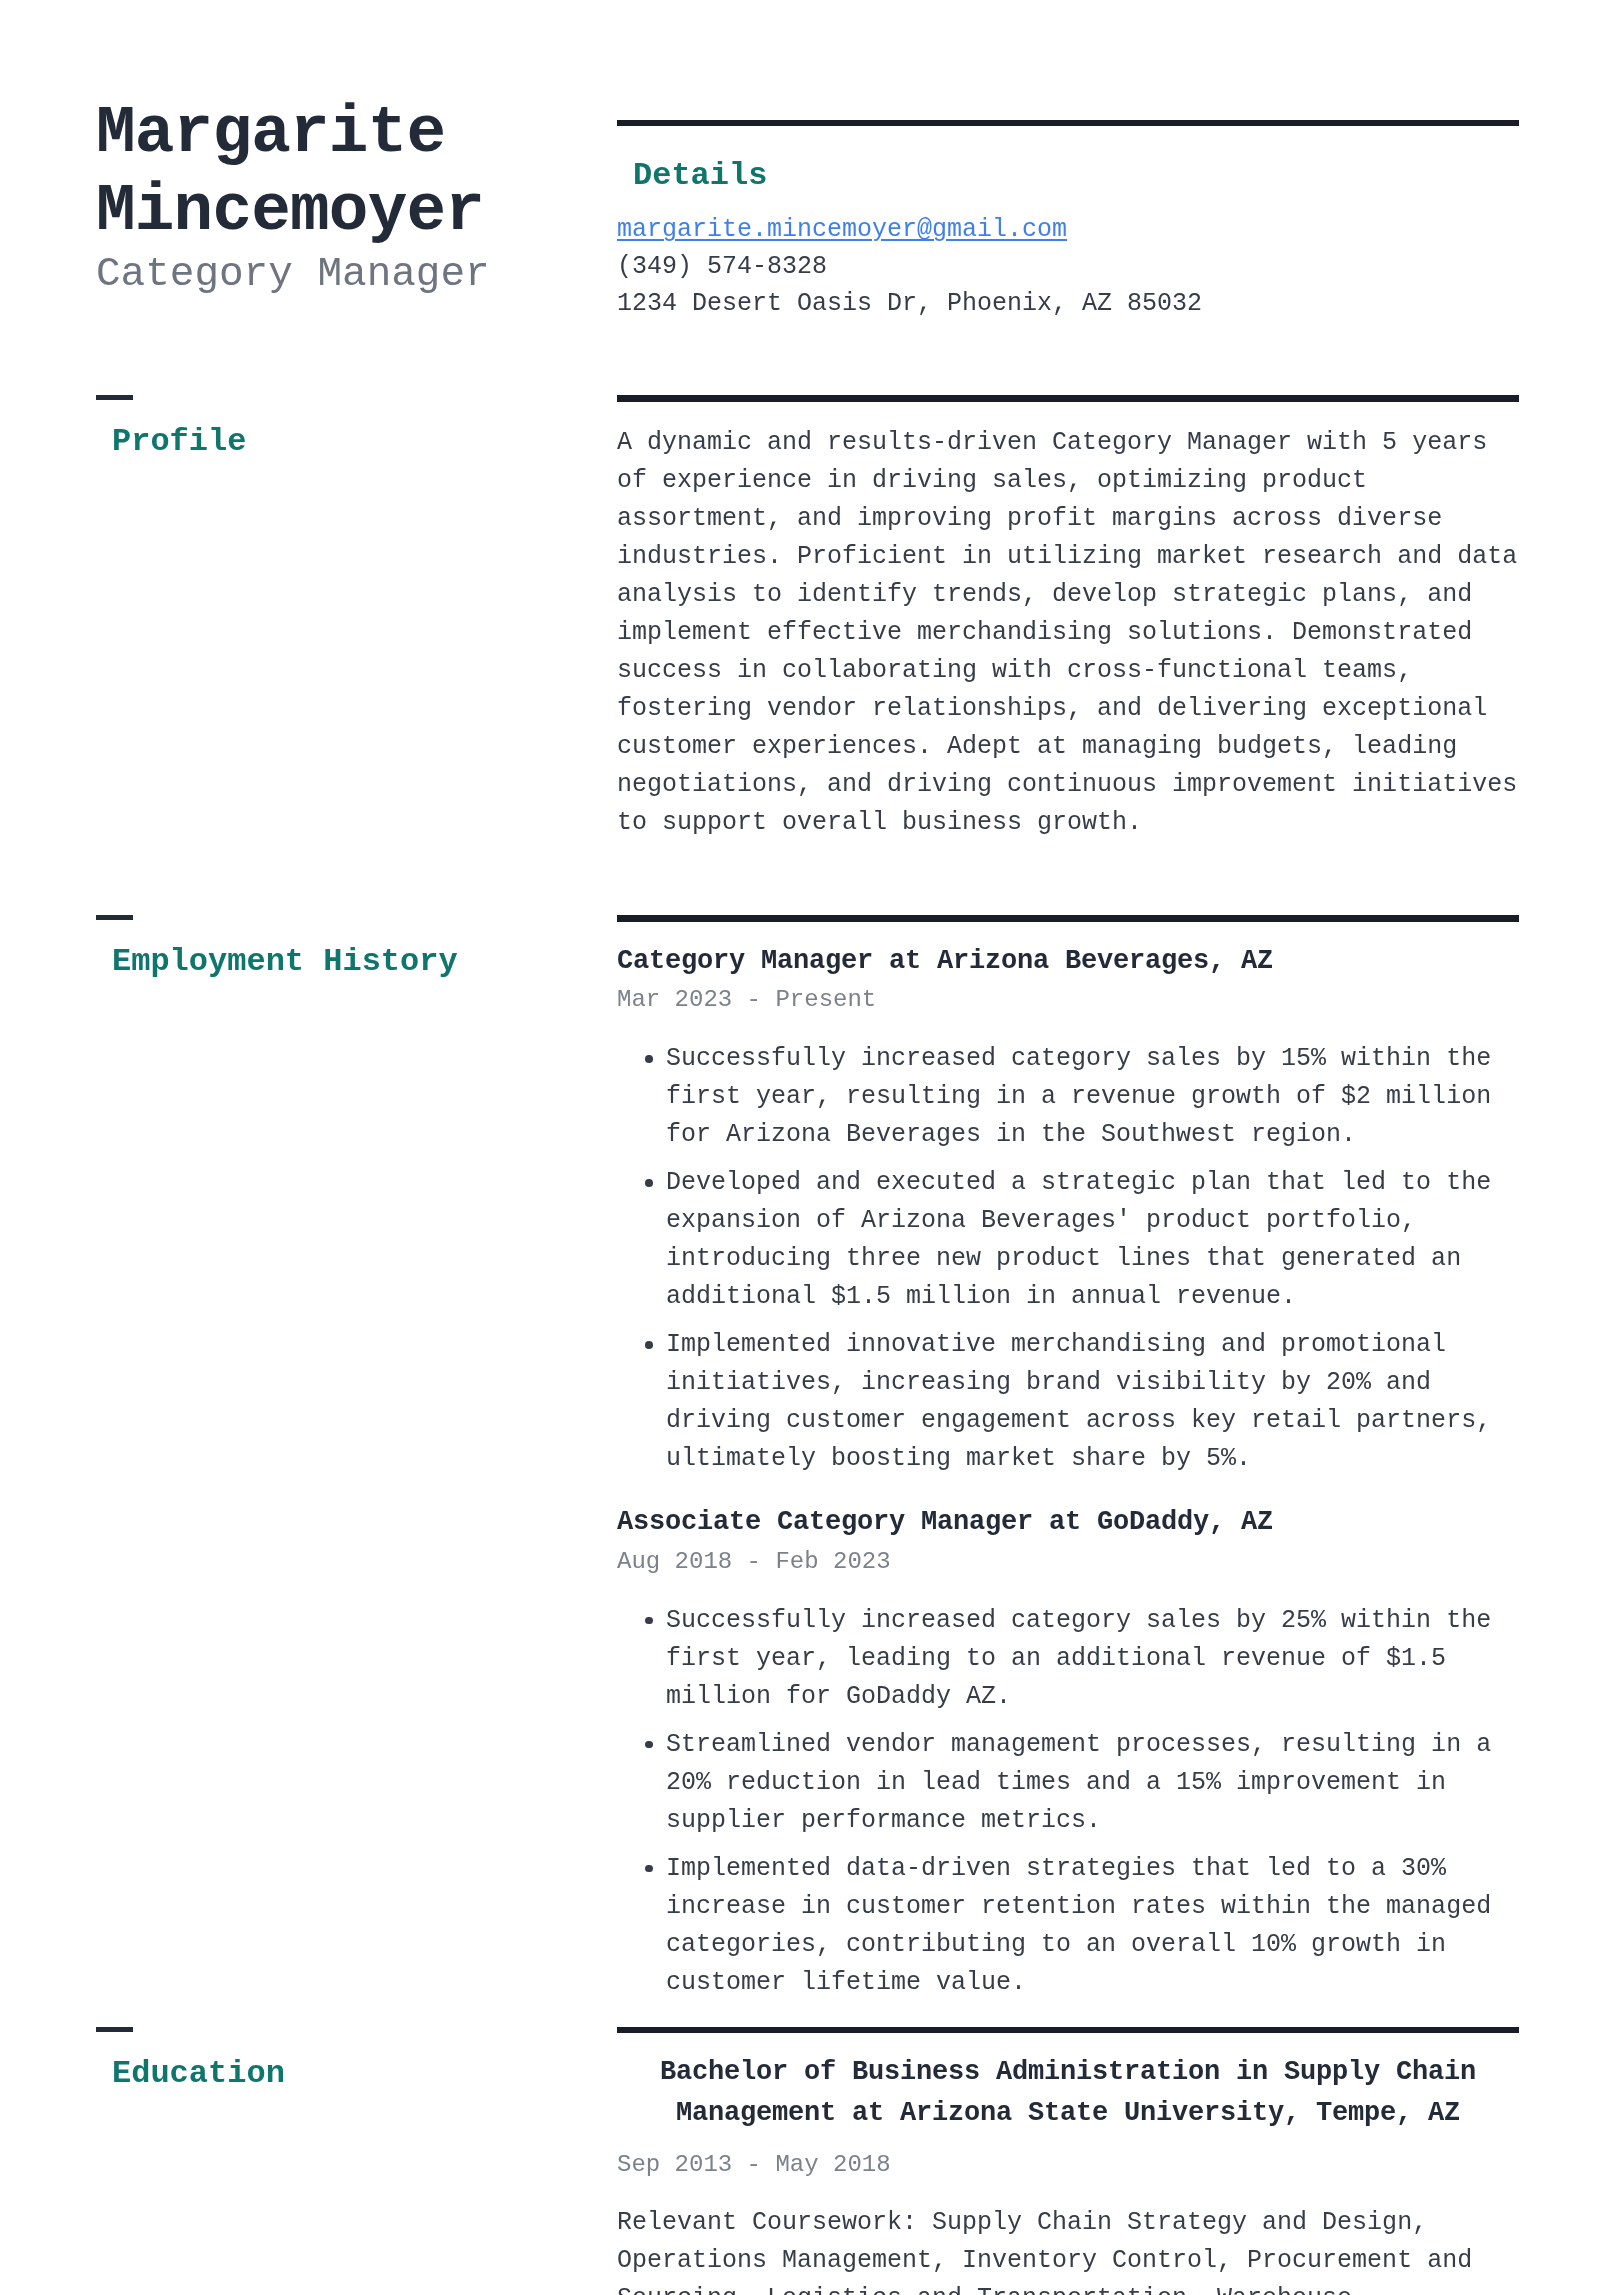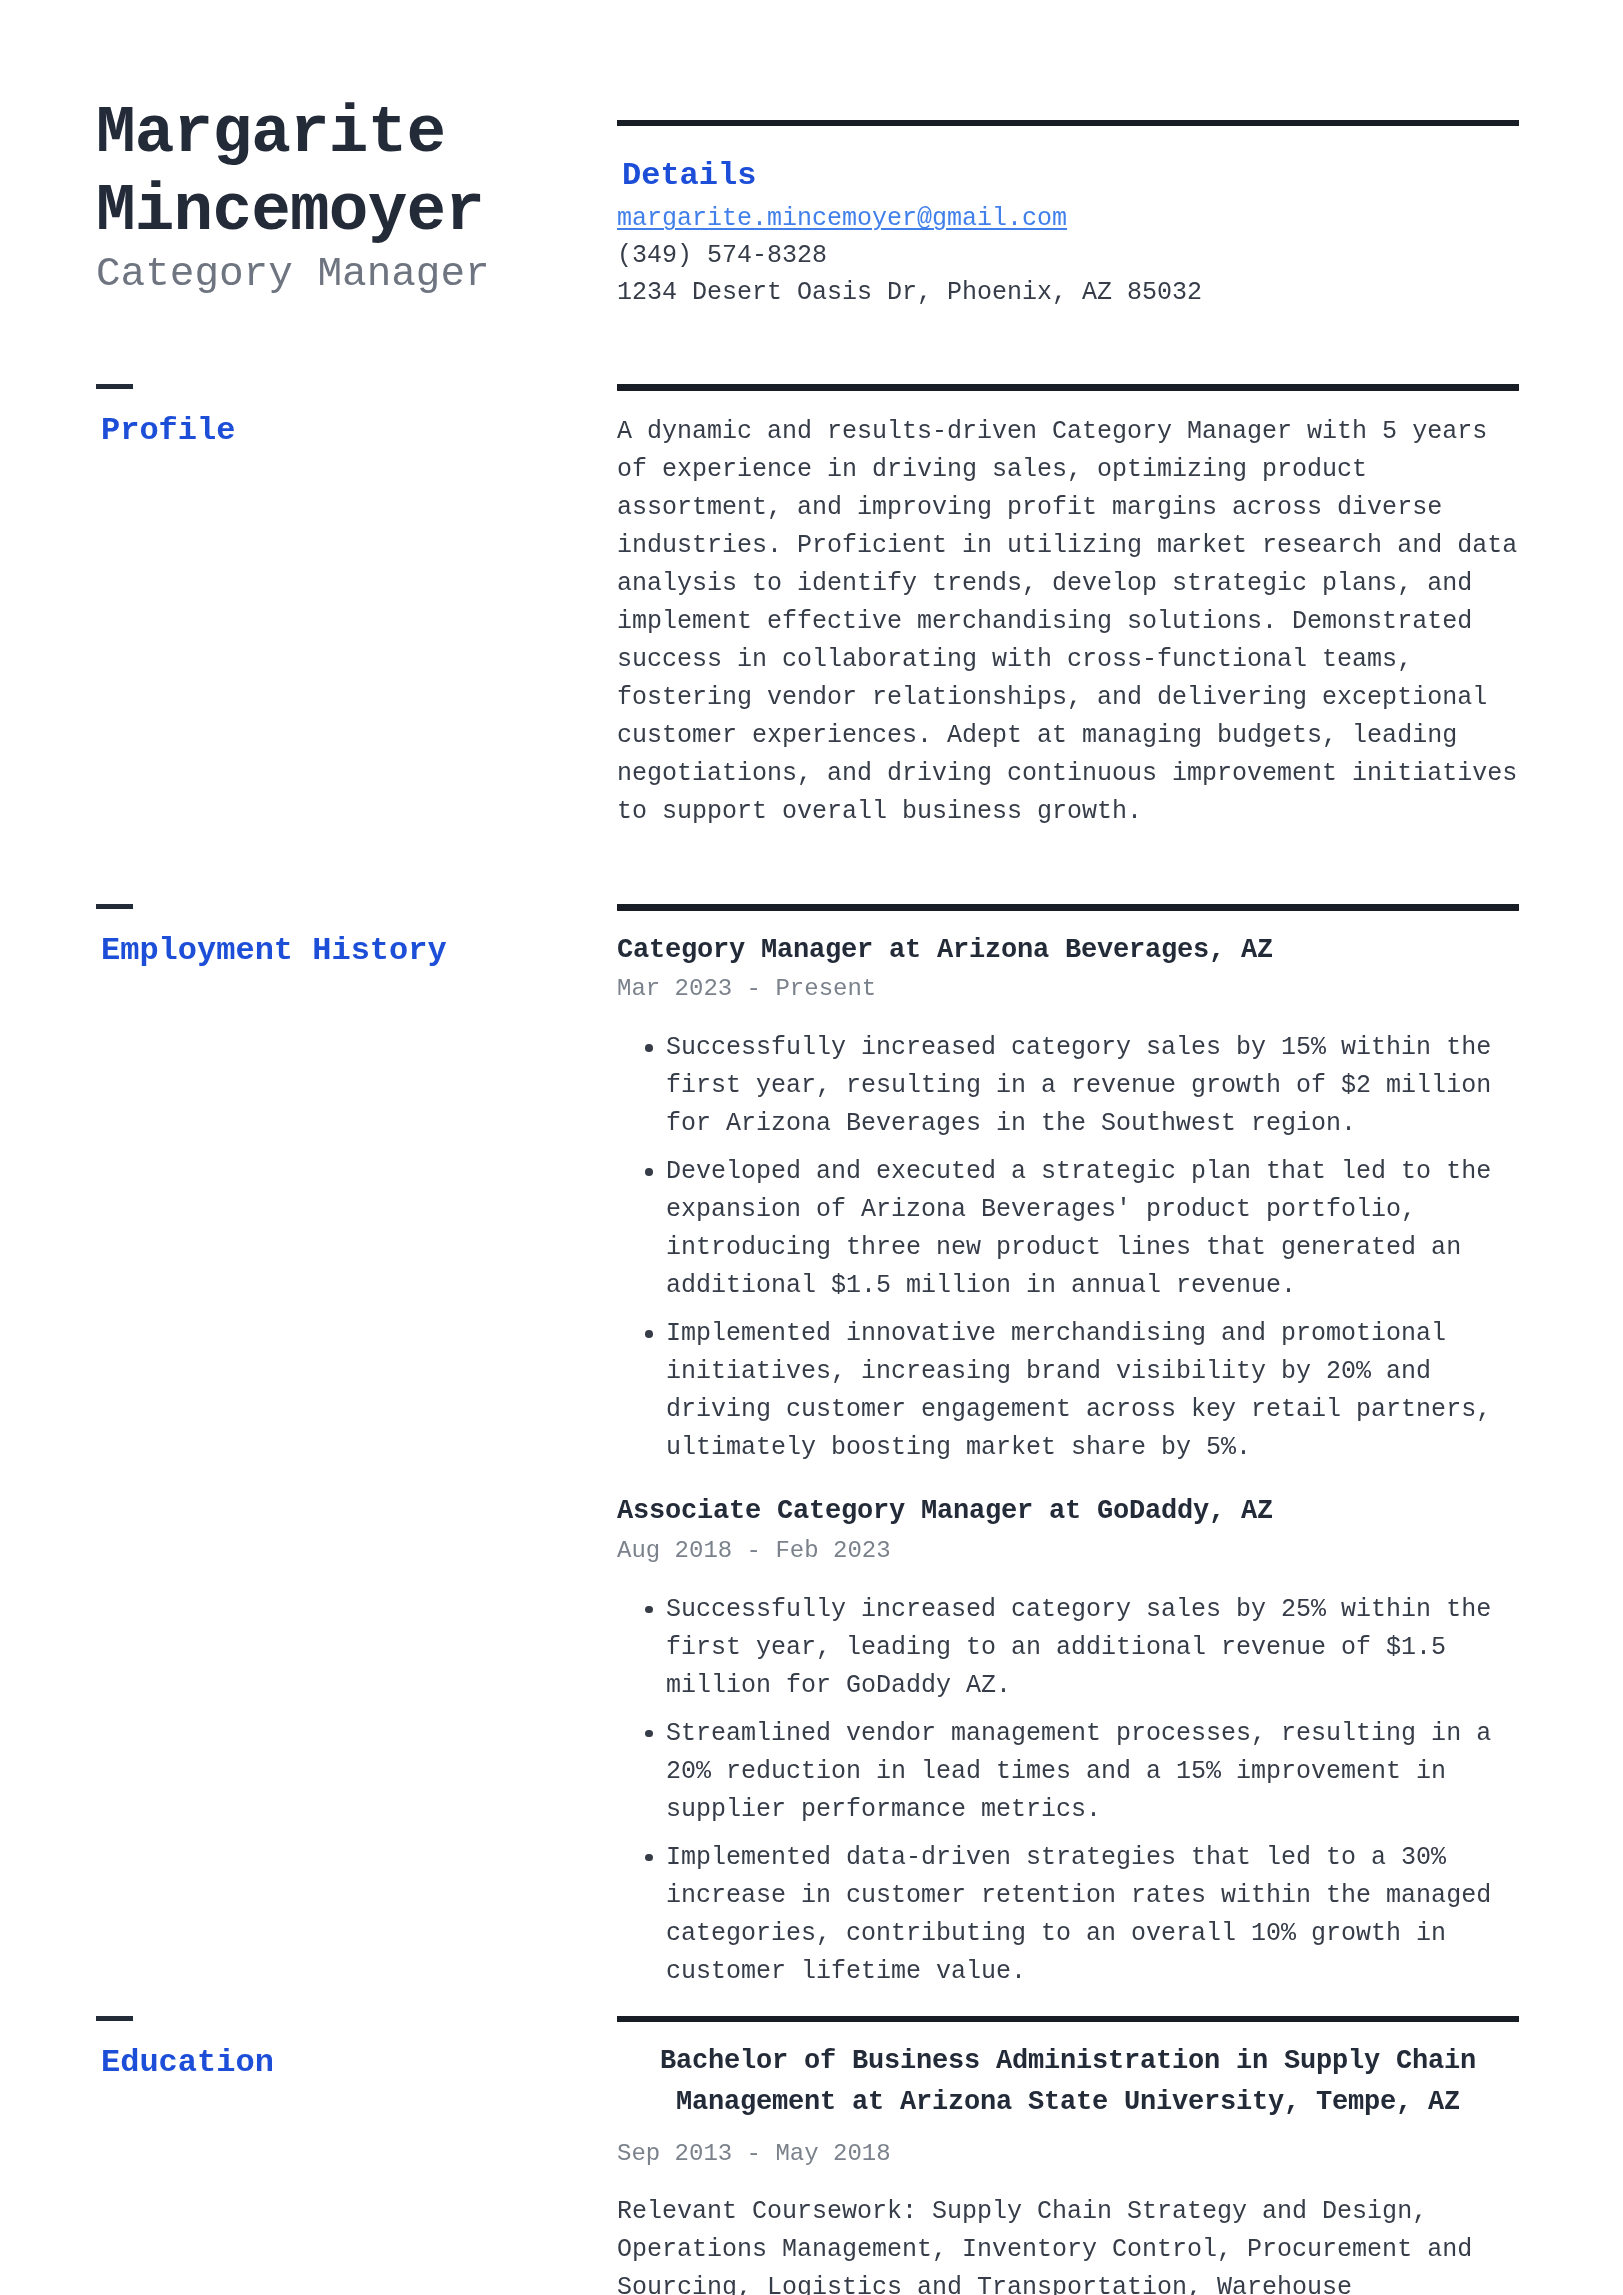--- a/index.html
+++ b/index.html
@@ -40,25 +40,25 @@
     height: 6.8px;
     background: #191d26;
   }
   .dash {
     width: 37px;
     height: 5px;
     background: #232a38;
     margin-bottom: 22px;
   }
   .sec-h {
-    margin: 5px;
+    margin: 16px;
     font-size: 32px;
     line-height: 39px;
     font-weight: 700;
-    color: #1d4ed8;
+    color: #0f766e;
   }
   .details-block .sec-h { margin-top: 30px; }
   .contacts { margin-top: 3.4px; }
   .contact-line {
     font-size: 25px;
     line-height: 37px;
     color: #363d49;
   }
   a.link {
     color: #4180ea;

